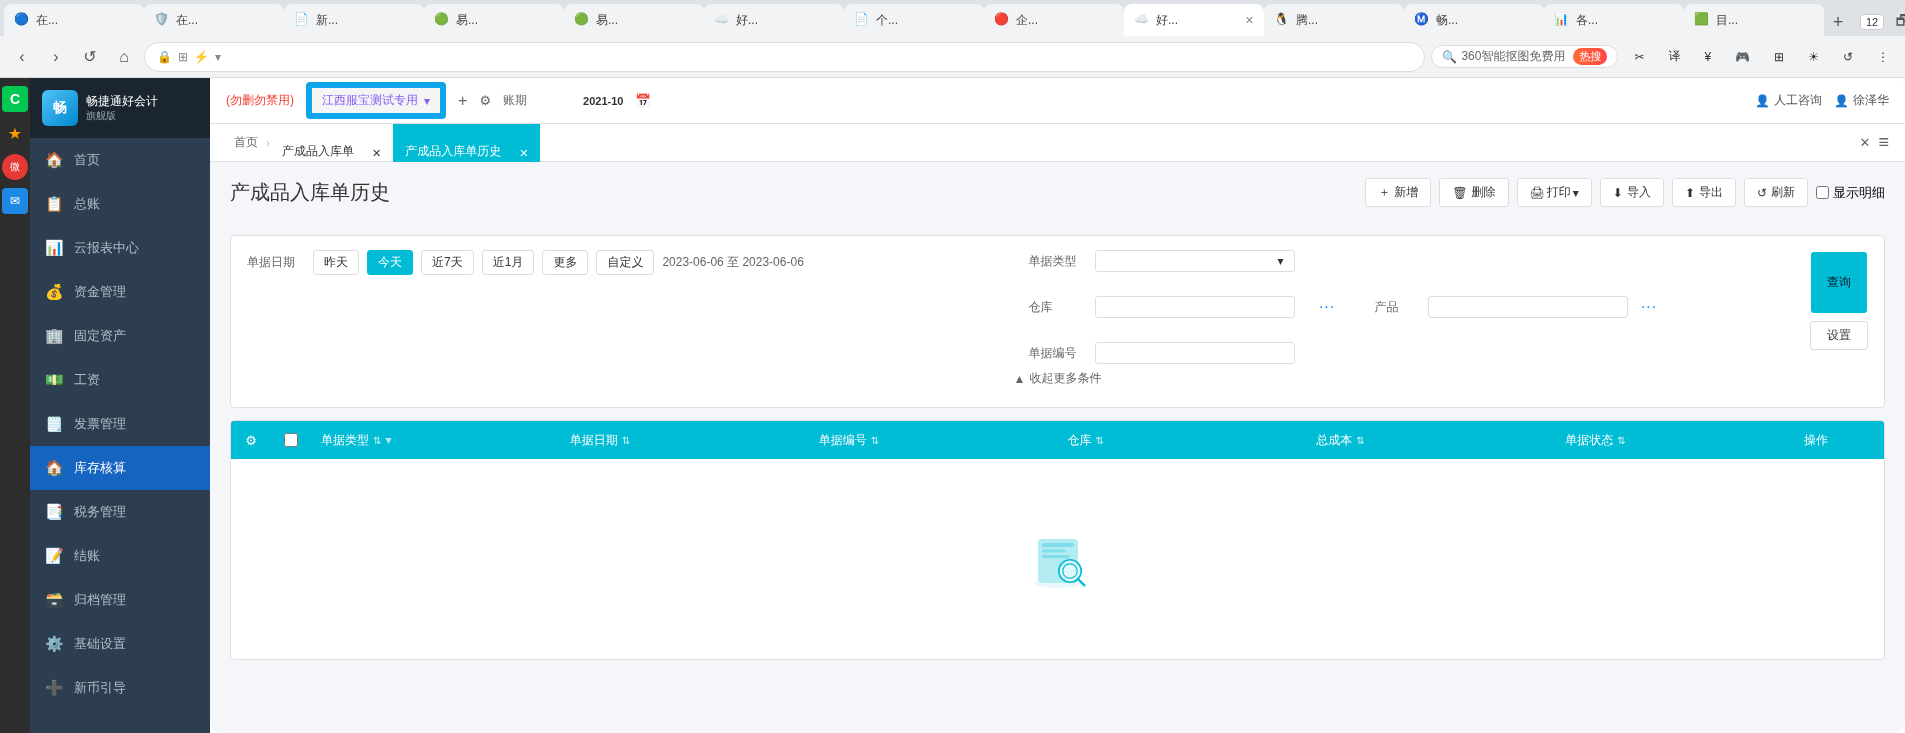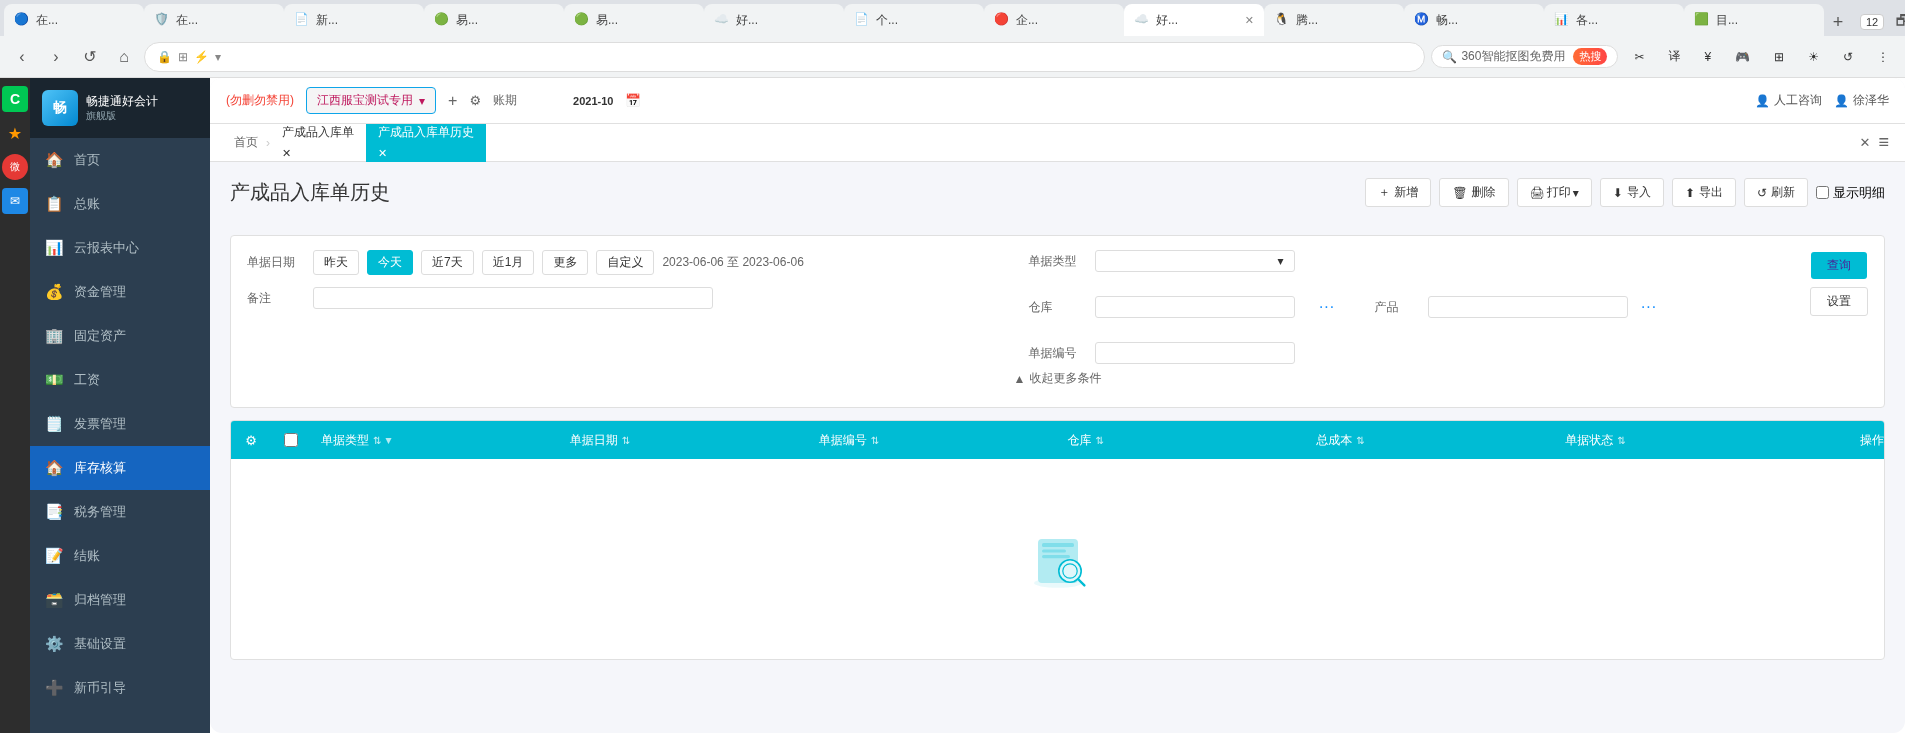--- a/index.html
+++ b/index.html
@@ -46,33 +46,33 @@
     .sidebar-nav { flex: 1; overflow-y: auto; }
     .sidebar-item { display: flex; align-items: center; height: 44px; padding: 0 16px; color: #b0bec5; cursor: pointer; gap: 10px; font-size: 13px; }
     .sidebar-item.active { background: #1565c0; color: #fff; }
     .sidebar-item-icon { width: 18px; height: 18px; display: flex; align-items: center; justify-content: center; font-size: 15px; }
 
     
     .content-area { flex: 1; display: flex; flex-direction: column; background: #f5f6fa; overflow: hidden; border-radius: 12px; }
 
     
     .top-header { height: 46px; background: #fff; border-bottom: 1px solid #e0e0e0; display: flex; align-items: center; padding: 0 16px; gap: 12px; flex-shrink: 0; }
-    .company-select { display: flex; align-items: center; gap: 6px; background: #f5f5f5; border: 1px solid #0ea5e9; border-radius: 4px; padding: 4px 10px; cursor: pointer; font-size: 12px; color: #be185d; }
+    .company-select { display: flex; align-items: center; gap: 6px; background: #f5f5f5; border: 6px solid #0ea5e9; border-radius: 4px; padding: 4px 10px; cursor: pointer; font-size: 12px; color: #8b5cf6; }
     .period-label { font-size: 12px; color: #666; }
     .period-value { font-size: 11px; color: #333; font-weight: bold; margin-left: 44px; }
     .header-right { margin-left: auto; display: flex; align-items: center; gap: 12px; }
     .header-user-btn { display: flex; align-items: center; gap: 4px; cursor: pointer; font-size: 12px; color: #555; }
 
     
     .page-content { flex: 1; overflow: auto; padding: 0; }
 
     
     .page-tabs { display: flex; align-items: center; background: #fff; border-bottom: 1px solid #e0e0e0; padding: 0 16px; height: 38px; gap: 0; }
     .breadcrumb-item { font-size: 12px; color: #666; padding: 0 8px; height: 38px; display: flex; align-items: center; cursor: pointer; }
-    .page-tab { font-size: 12px; color: #333; padding: 0 12px; height: 38px; display: flex; align-items: flex-start; cursor: pointer; border-bottom: 2px solid transparent; gap: 6px; flex-direction: column; }
+    .page-tab { font-size: 12px; color: #333; padding: 0 12px; height: 38px; display: flex; align-items: flex-end; cursor: pointer; border-bottom: 2px solid transparent; gap: 18px; }
     .page-tab.active { background: #00bcd4; color: #fff; border-bottom: 2px solid #00bcd4; }
     .page-tab-close { font-size: 11px; cursor: pointer; }
     .tab-separator { color: #ccc; font-size: 12px; }
 
     
     .main-page { padding: 16px 20px; }
     .page-title { font-size: 20px; color: #333; font-weight: normal; margin-bottom: 16px; }
 
     
     .action-bar { display: flex; align-items: center; gap: 8px; margin-bottom: 16px; justify-content: flex-end; }
@@ -84,32 +84,32 @@
     .filter-row { display: flex; align-items: center; gap: 16px; margin-bottom: 12px; }
     .filter-row:last-child { margin-bottom: 0; }
     .filter-label { font-size: 12px; color: #666; min-width: 50px; white-space: nowrap; }
     .filter-date-group { display: flex; align-items: center; gap: 8px; }
     .date-btn { padding: 3px 10px; border: 1px solid #ddd; border-radius: 3px; font-size: 12px; color: #333; cursor: pointer; background: #fff; }
     .date-btn.active { background: #00bcd4; color: #fff; border-color: #00bcd4; }
     .date-range { font-size: 12px; color: #666; }
     .filter-select { display: flex; align-items: center; gap: 4px; border: 1px solid #ddd; border-radius: 3px; padding: 3px 10px; font-size: 12px; color: #333; cursor: pointer; background: #fff; min-width: 200px; }
     .filter-input { border: 1px solid #ddd; border-radius: 3px; padding: 3px 10px; font-size: 12px; color: #333; background: #fff; min-width: 200px; outline: none; }
     .filter-dots { color: #1890ff; cursor: pointer; font-size: 16px; padding: 0 8px; }
-    .query-btn { background: #00bcd4; color: #4c1d95; border: none; border-radius: 3px; padding: 5px 16px; font-size: 12px; cursor: pointer; }
+    .query-btn { background: #00bcd4; color: #0f172a; border: none; border-radius: 3px; padding: 22px 16px; font-size: 12px; cursor: pointer; }
     .setting-btn { background: #fff; color: #333; border: 1px solid #ddd; border-radius: 3px; padding: 5px 16px; font-size: 12px; cursor: pointer; }
     .collapse-btn { display: flex; align-items: center; gap: 4px; font-size: 12px; color: #666; cursor: pointer; justify-content: center; padding: 6px 0; }
 
     
     .table-container { background: #fff; border: 1px solid #e0e0e0; border-radius: 4px; overflow: hidden; }
     .table-header { background: #00bcd4; display: flex; align-items: center; height: 38px; }
     .th-checkbox { width: 40px; display: flex; align-items: center; justify-content: center; flex-shrink: 0; }
     .th-gear { width: 40px; display: flex; align-items: center; justify-content: center; flex-shrink: 0; }
     .th-cell { display: flex; align-items: center; gap: 4px; padding: 0 10px; color: #fff; font-size: 12px; flex: 1; cursor: pointer; }
     .th-sort { font-size: 10px; color: rgba(255,255,255,0.8); }
-    .th-actions { min-width: 80px; display: flex; align-items: center; justify-content: flex-end; color: #fff; font-size: 12px; }
+    .th-actions { min-width: 80px; display: flex; align-items: center; justify-content: flex-start; color: #fff; font-size: 12px; }
     .table-body { min-height: 200px; display: flex; align-items: center; justify-content: center; flex-direction: column; padding: 40px 0; }
     .empty-icon { width: 80px; height: 80px; }
 
     .checkbox-input { width: 14px; height: 14px; cursor: pointer; }
   </style>
 </head>
 <body>
 
 <div class="browser-frame">
 
@@ -364,24 +364,20 @@
                   <span class="filter-label">单据日期</span>
                   <div class="filter-date-group">
                     <div class="date-btn">昨天</div>
                     <div class="date-btn active">今天</div>
                     <div class="date-btn">近7天</div>
                     <div class="date-btn">近1月</div>
                     <div class="date-btn">更多</div>
                     <div class="date-btn">自定义</div>
                     <span class="date-range">2023-06-06 至 2023-06-06</span>
                   </div>
-                </div>
-                <div class="filter-row">
-                  <span class="filter-label">备注</span>
-                  <input class="filter-input" style="width: 400px;">
                 </div>
               </div>
 
               <div style="flex:1;display:flex;flex-direction:column;gap:12px;">
                 <div class="filter-row">
                   <span class="filter-label">单据类型</span>
                   <div class="filter-select" style="min-width:200px;justify-content:space-between;">
                     <span></span>
                     <span>▾</span>
                   </div>

